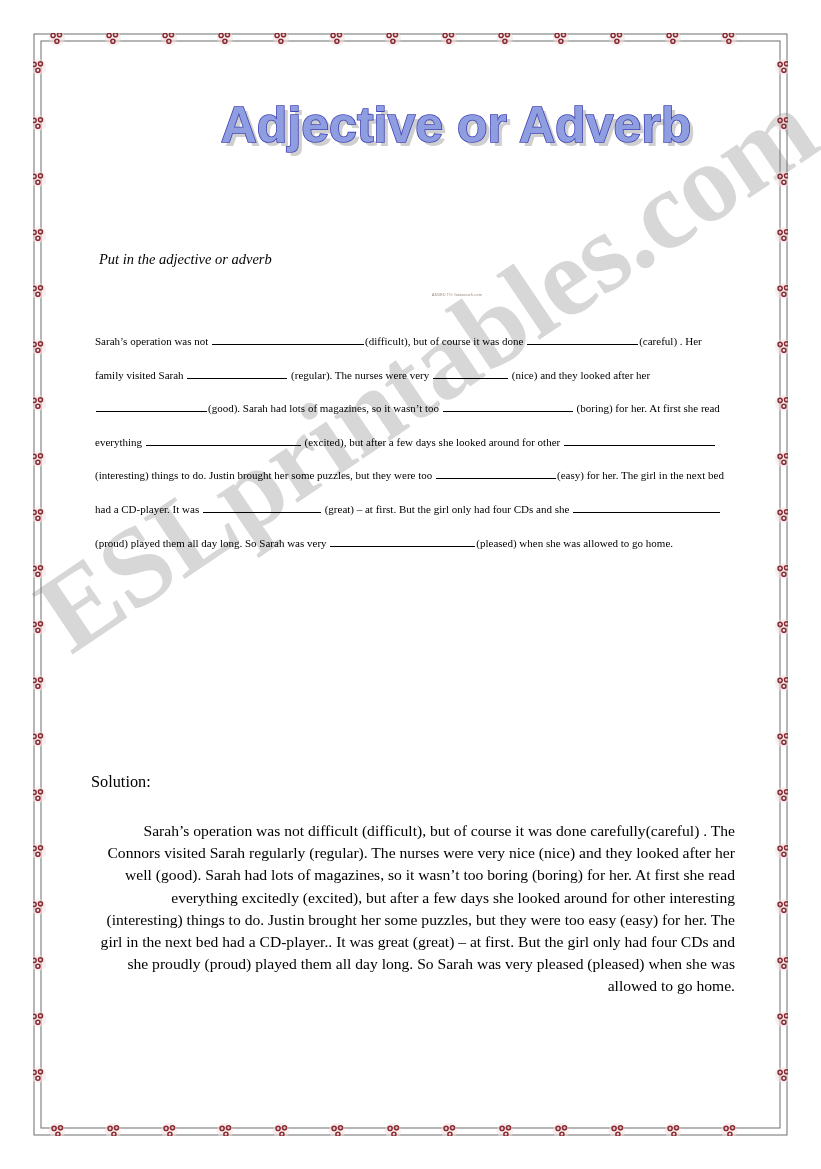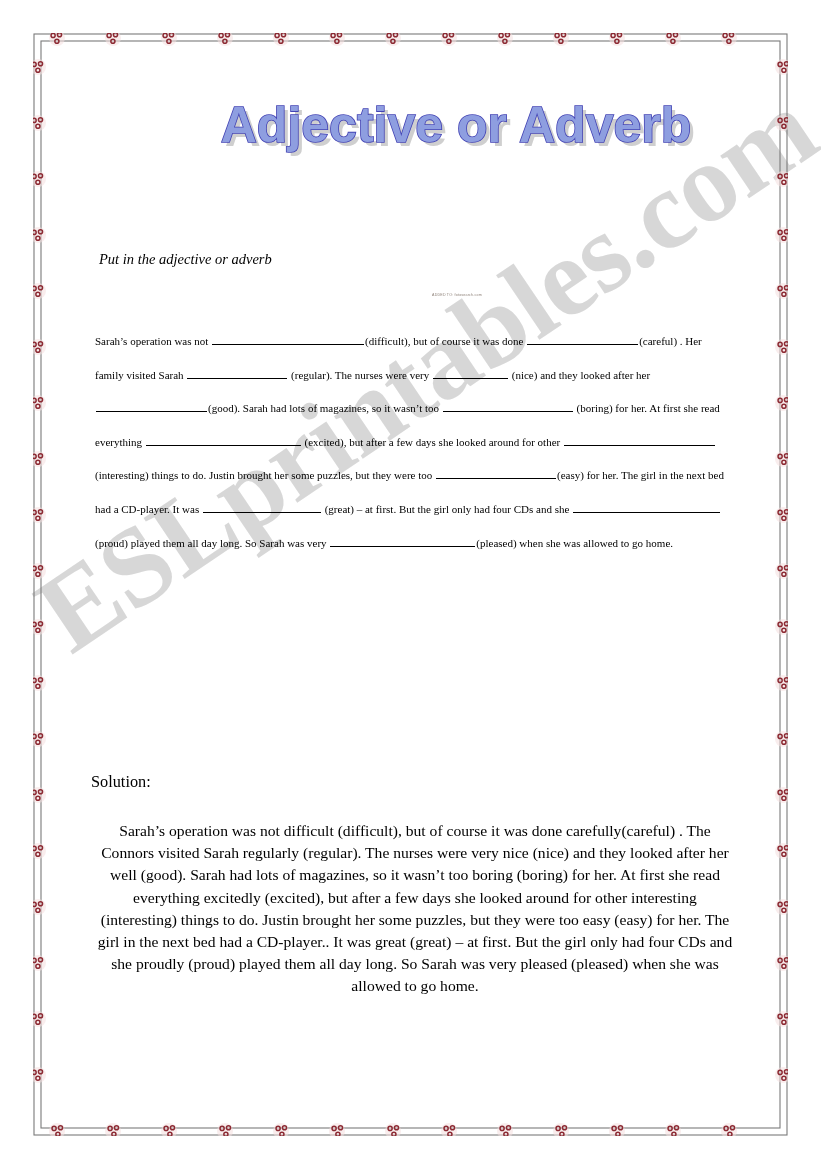--- a/index.html
+++ b/index.html
@@ -143,21 +143,21 @@
     font-size: 16.3px;
     line-height: 20px;
   }
   #solution-body {
     position: absolute;
     left: 95px;
     top: 820px;
     width: 640px;
     font-size: 15.6px;
     line-height: 22.2px;
-    text-align: center;
+    text-align: right;
   }
 </style>
 </head>
 <body>
 
 <div id="watermark">
   <div id="watermark-text">ESLprintables.com</div>
 </div>
 
 <div id="page-border">

